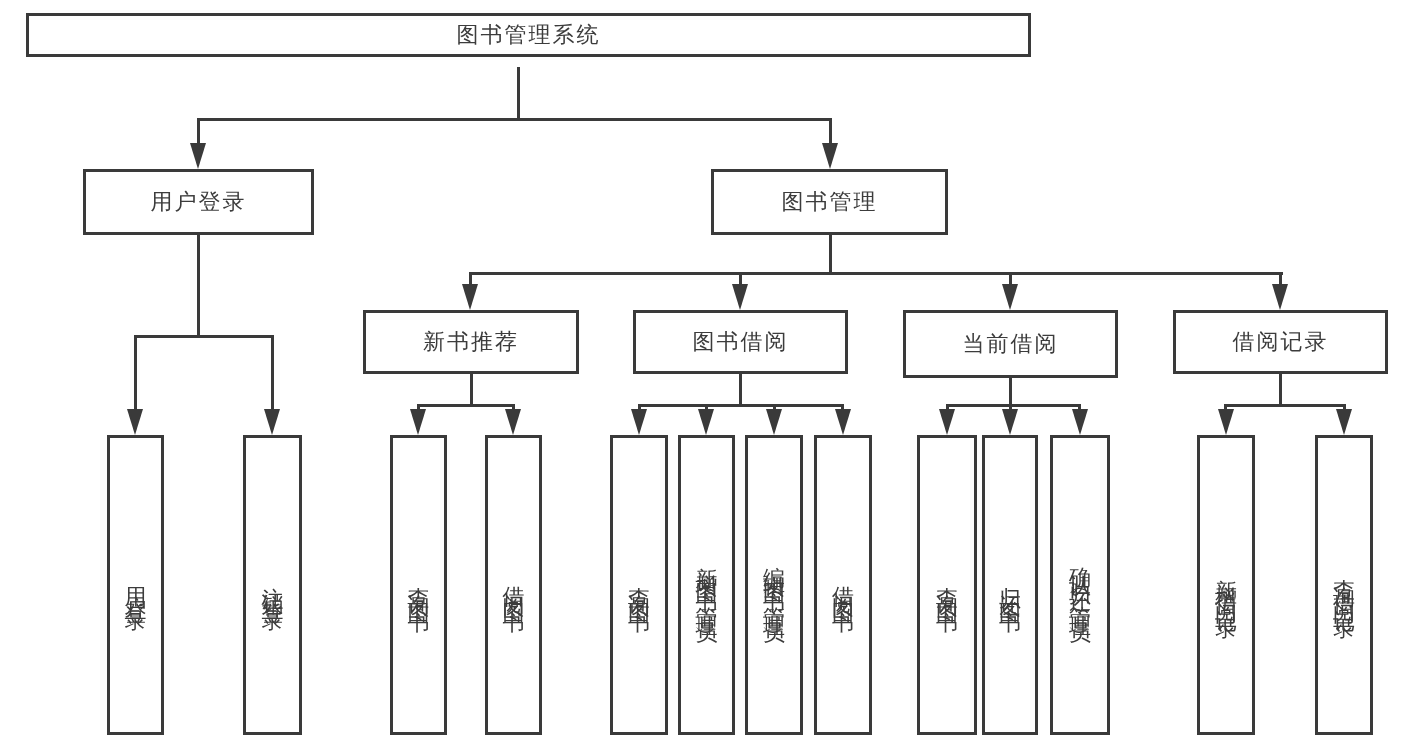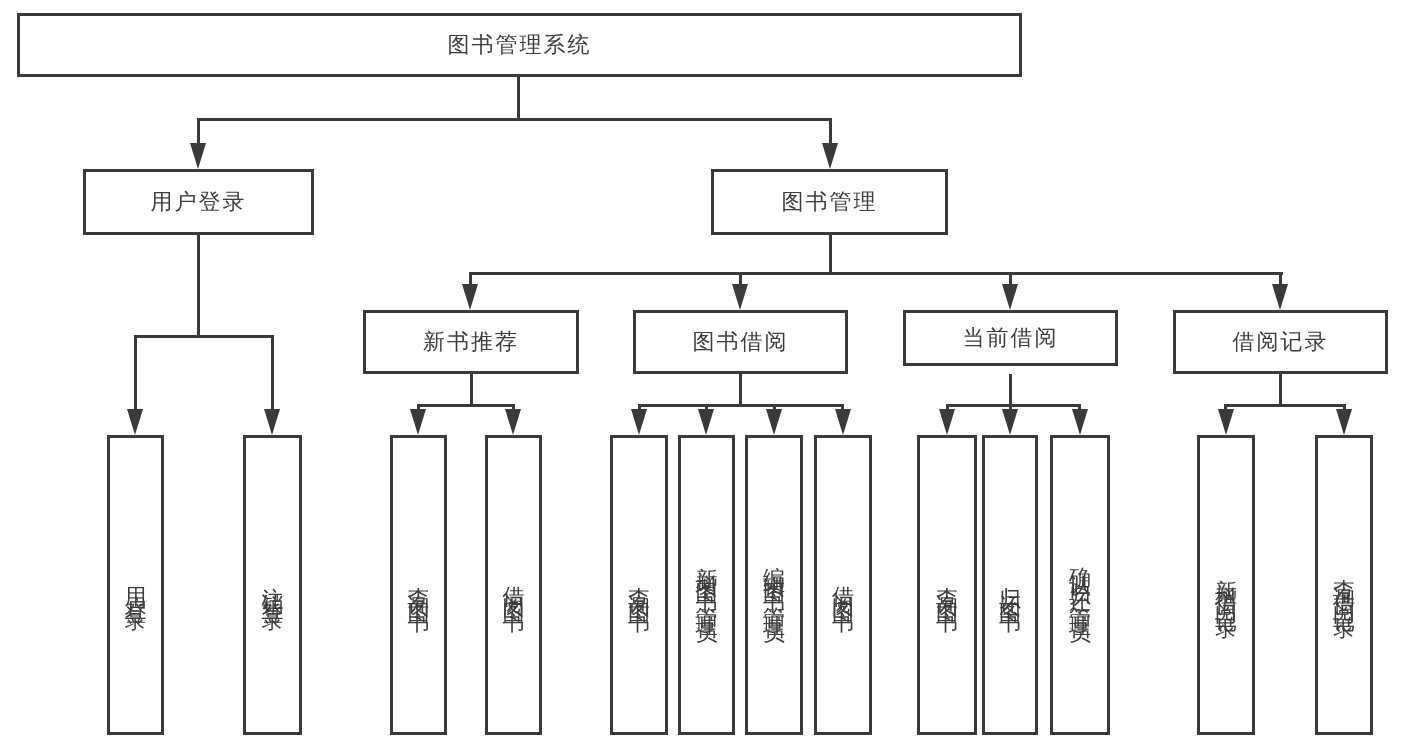--- a/index.html
+++ b/index.html
@@ -76,26 +76,26 @@
     <div class="arrow" style="left: 505px; top: 409px;"></div>
     <div class="arrow" style="left: 631px; top: 409px;"></div>
     <div class="arrow" style="left: 698px; top: 409px;"></div>
     <div class="arrow" style="left: 766px; top: 409px;"></div>
     <div class="arrow" style="left: 835px; top: 409px;"></div>
     <div class="arrow" style="left: 939px; top: 409px;"></div>
     <div class="arrow" style="left: 1002px; top: 409px;"></div>
     <div class="arrow" style="left: 1072px; top: 409px;"></div>
     <div class="arrow" style="left: 1218px; top: 409px;"></div>
     <div class="arrow" style="left: 1336px; top: 409px;"></div>
-    <div class="node" style="left: 17px; top: 13px; width: 1005px; height: 64px;">图书管理系统</div>
+    <div class="node" style="left: 26px; top: 13px; width: 1005px; height: 44px;">图书管理系统</div>
     <div class="node" style="left: 83px; top: 169px; width: 231px; height: 66px;">用户登录</div>
     <div class="node" style="left: 711px; top: 169px; width: 237px; height: 66px;">图书管理</div>
     <div class="node" style="left: 363px; top: 310px; width: 216px; height: 64px;">新书推荐</div>
     <div class="node" style="left: 633px; top: 310px; width: 215px; height: 64px;">图书借阅</div>
-    <div class="node" style="left: 903px; top: 310px; width: 215px; height: 56px;">当前借阅</div>
+    <div class="node" style="left: 903px; top: 310px; width: 215px; height: 68px;">当前借阅</div>
     <div class="node" style="left: 1173px; top: 310px; width: 215px; height: 64px;">借阅记录</div>
     <div class="node v" style="left: 107px; top: 435px; width: 57px; height: 300px;">用户登录</div>
     <div class="node v" style="left: 243px; top: 435px; width: 59px; height: 300px;">注销登录</div>
     <div class="node v" style="left: 390px; top: 435px; width: 57px; height: 300px;">查询图书</div>
     <div class="node v" style="left: 485px; top: 435px; width: 57px; height: 300px;">借阅图书</div>
     <div class="node v" style="left: 610px; top: 435px; width: 58px; height: 300px;">查询图书</div>
     <div class="node v" style="left: 678px; top: 435px; width: 57px; height: 300px;">新增图书（管理员）</div>
     <div class="node v" style="left: 745px; top: 435px; width: 58px; height: 300px;">编辑图书（管理员）</div>
     <div class="node v" style="left: 814px; top: 435px; width: 58px; height: 300px;">借阅图书</div>
     <div class="node v" style="left: 917px; top: 435px; width: 60px; height: 300px;">查询图书</div>

